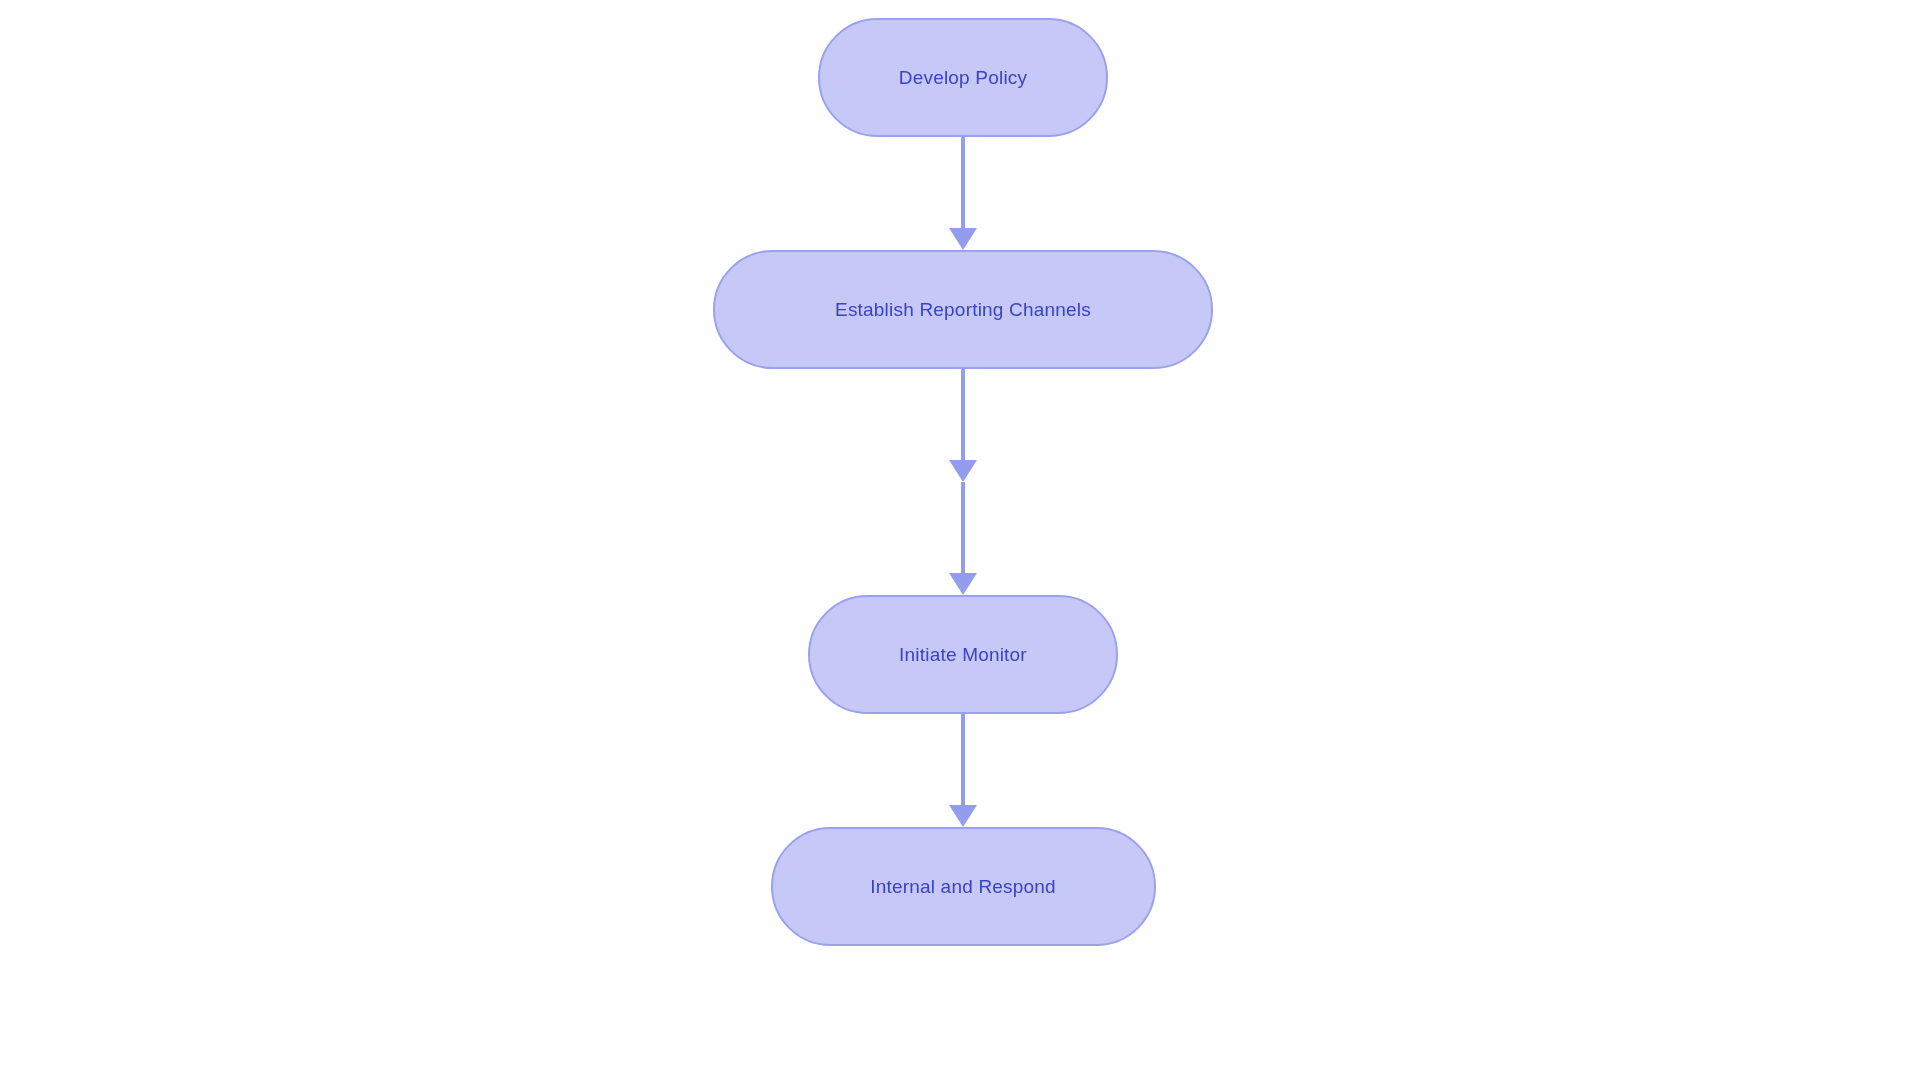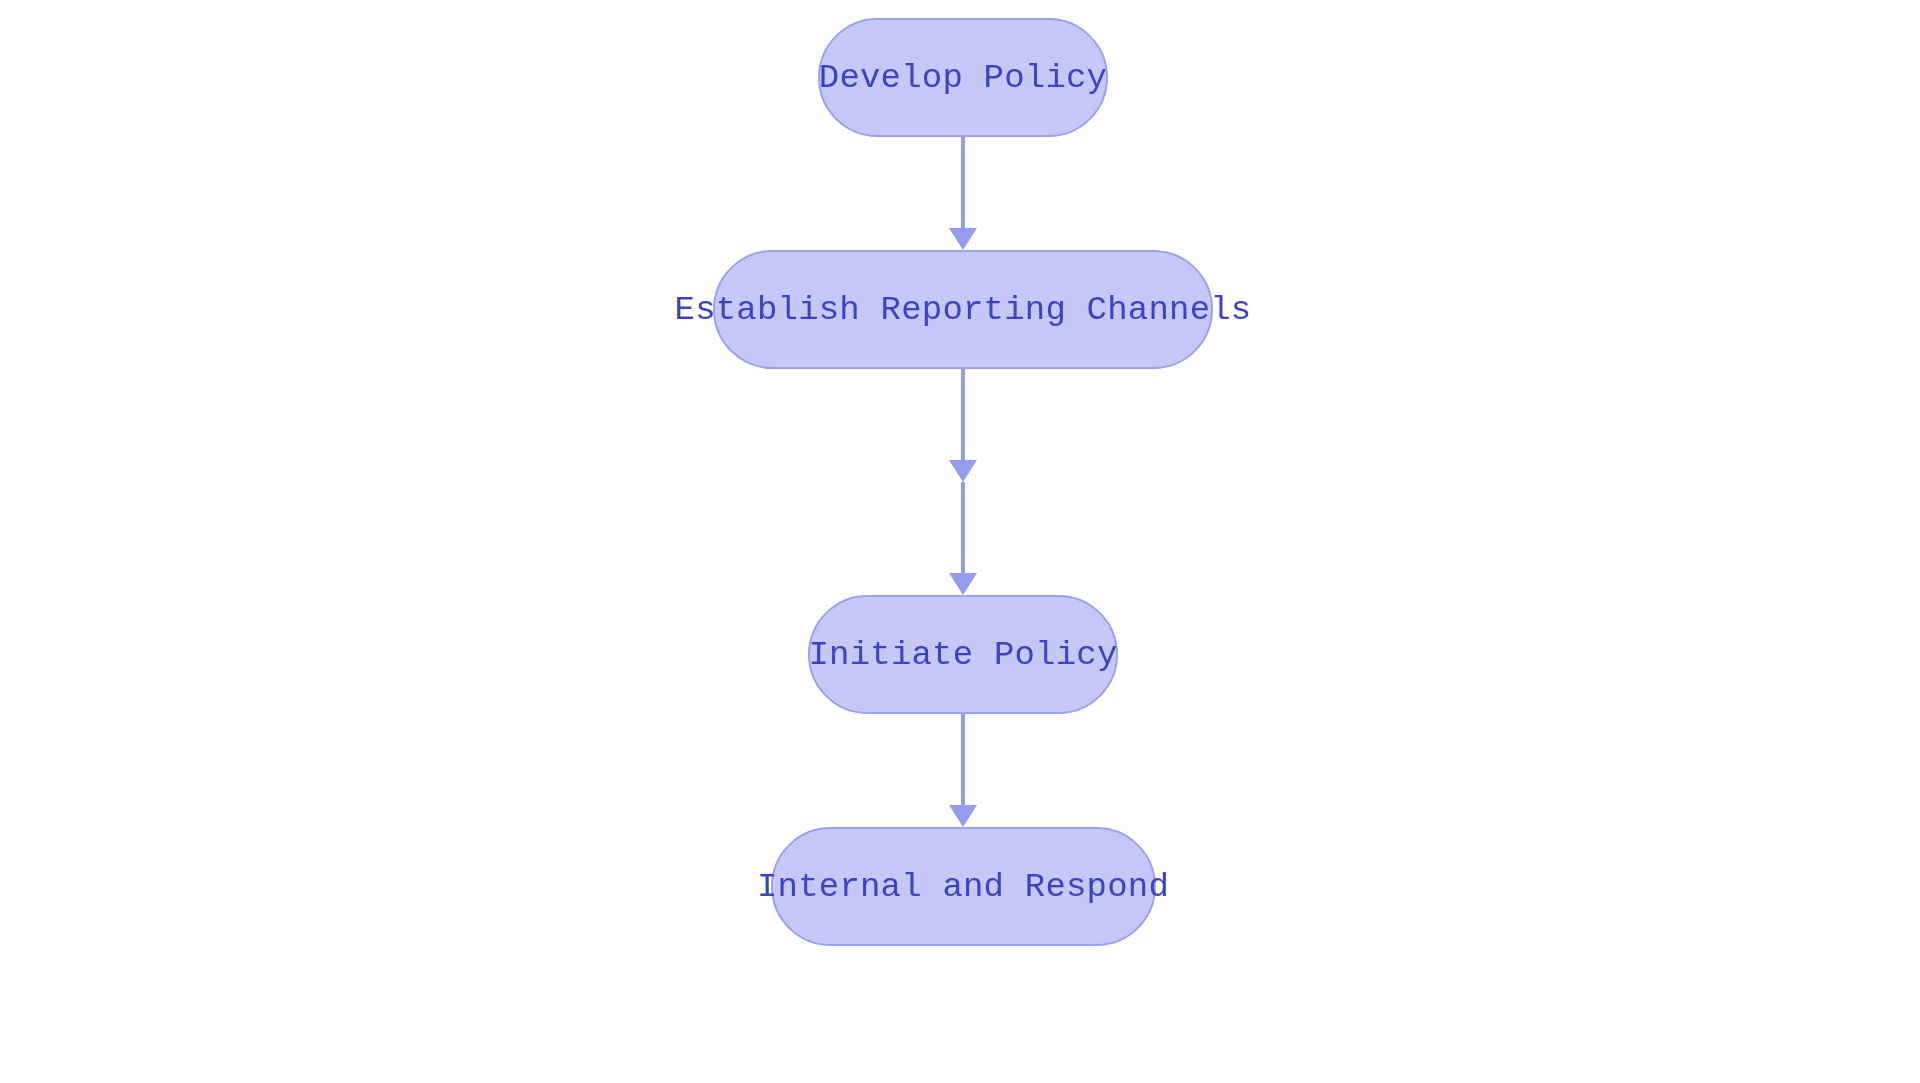--- a/index.html
+++ b/index.html
@@ -23,25 +23,24 @@
     
     margin-left:6px;
   }
   .node{
     height:119px;
     border-radius:60px;
     background:var(--node-fill);
     border:2px solid var(--node-border);
     display:flex;align-items:center;justify-content:center;
     color:var(--text);
-    font-size:34px;
+    font-size:19px;
     letter-spacing:0.2px;
     white-space:nowrap;
     padding:0 40px;
-    font-family:Liberation Mono, monospace;
   }
   .arrow{
     height:113px;
     display:flex;flex-direction:column;align-items:center;
   }
   .arrow-line{
     width:4px;
     flex:1 1 auto;
     background:var(--arrow);
   }
@@ -77,21 +76,21 @@
       <div class="arrow-head"></div>
     </div>
 
 
     <div class="arrow">
       <div class="arrow-line"></div>
       <div class="arrow-head"></div>
     </div>
 
     <div class="node" style="width: 310px;">
-      <span>Initiate Policy</span>
+      <span>Initiate Monitor</span>
     </div>
 
     <div class="arrow">
       <div class="arrow-line"></div>
       <div class="arrow-head"></div>
     </div>
 
     <div class="node" style="width: 385px;">
       <span>Internal and Respond</span>
     </div>

